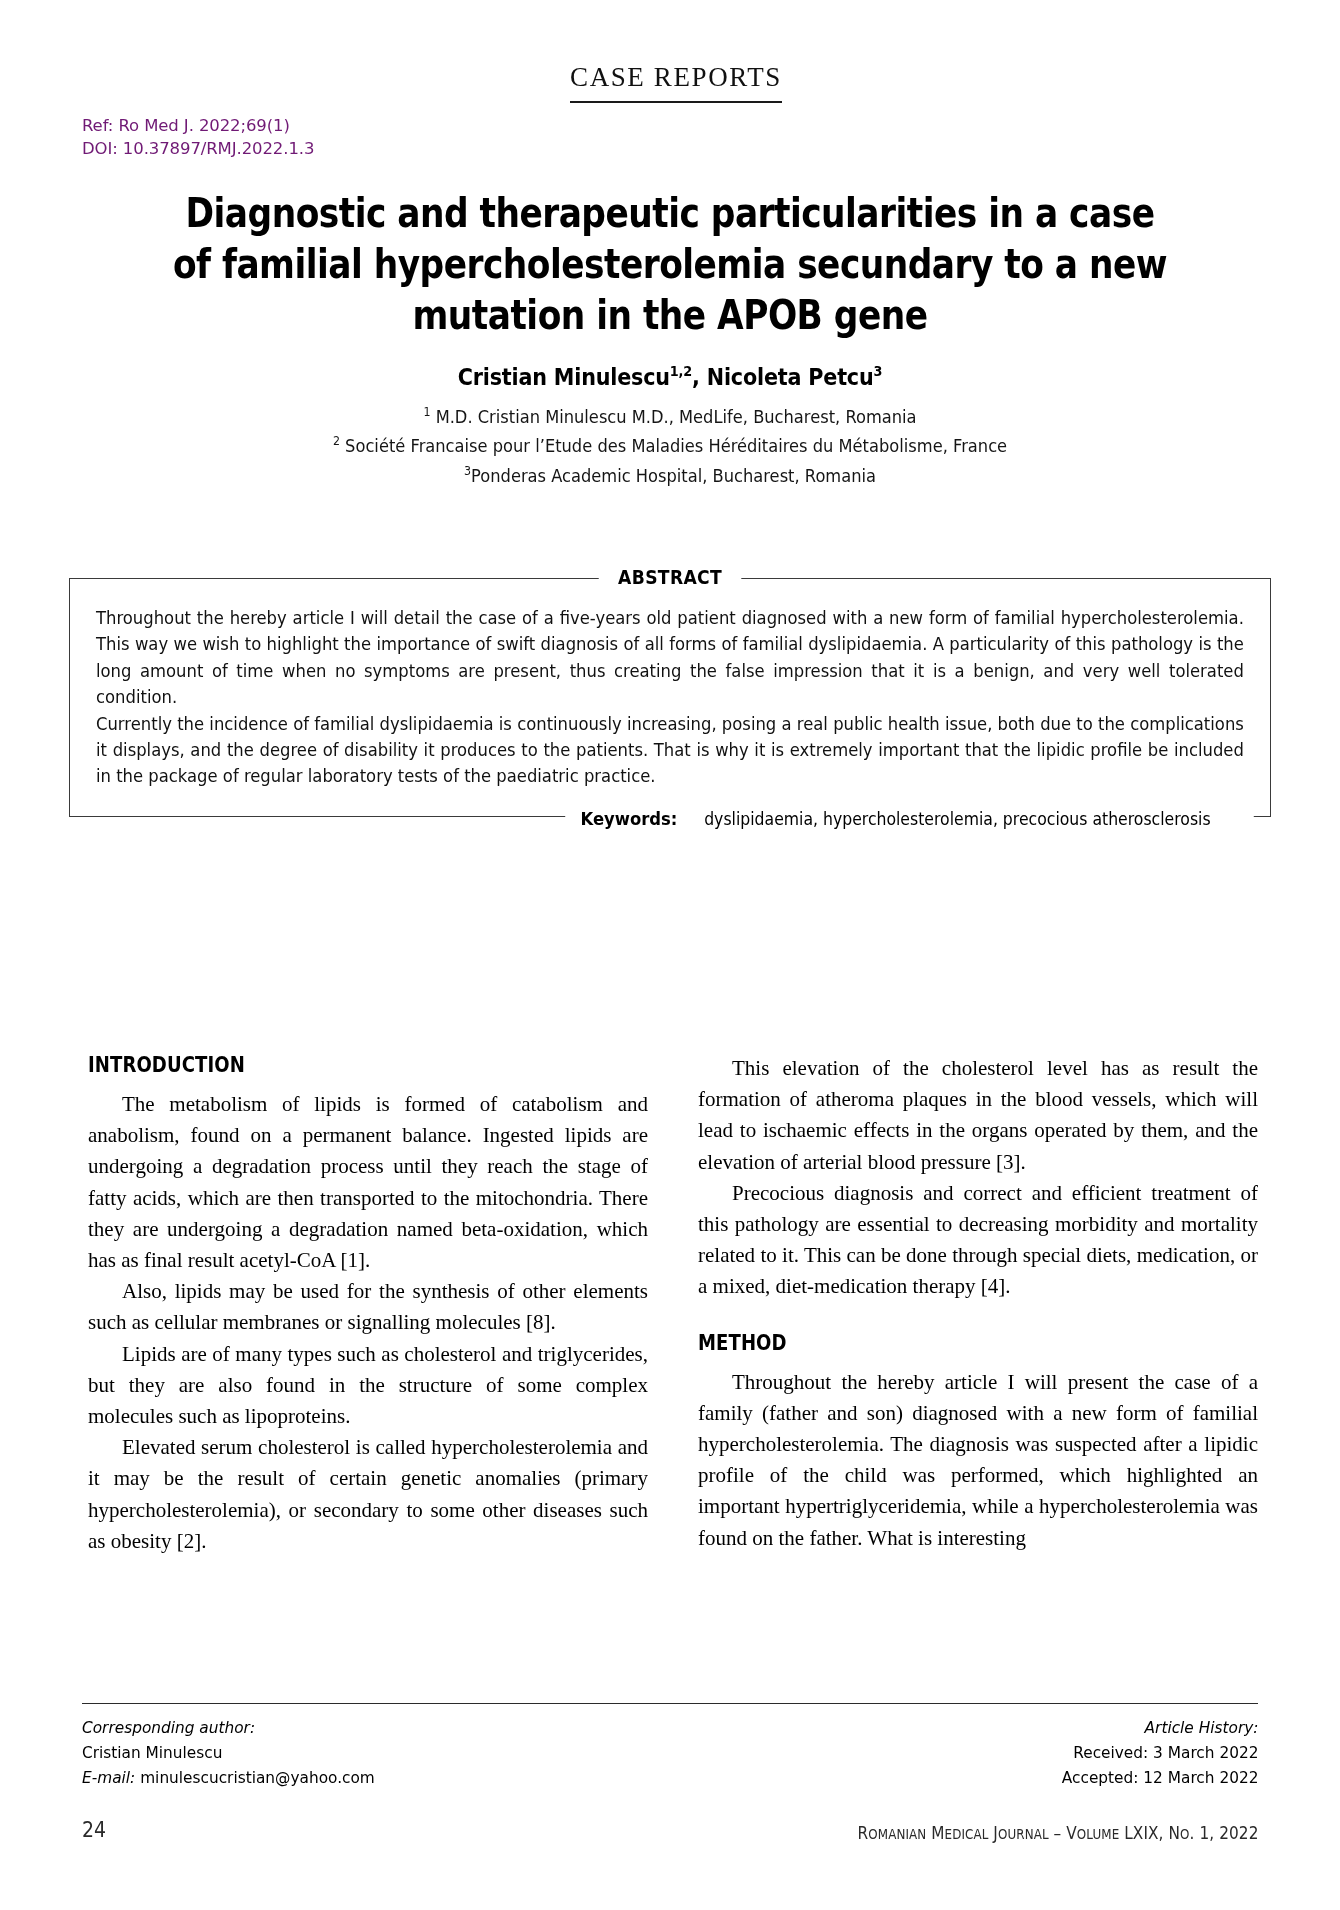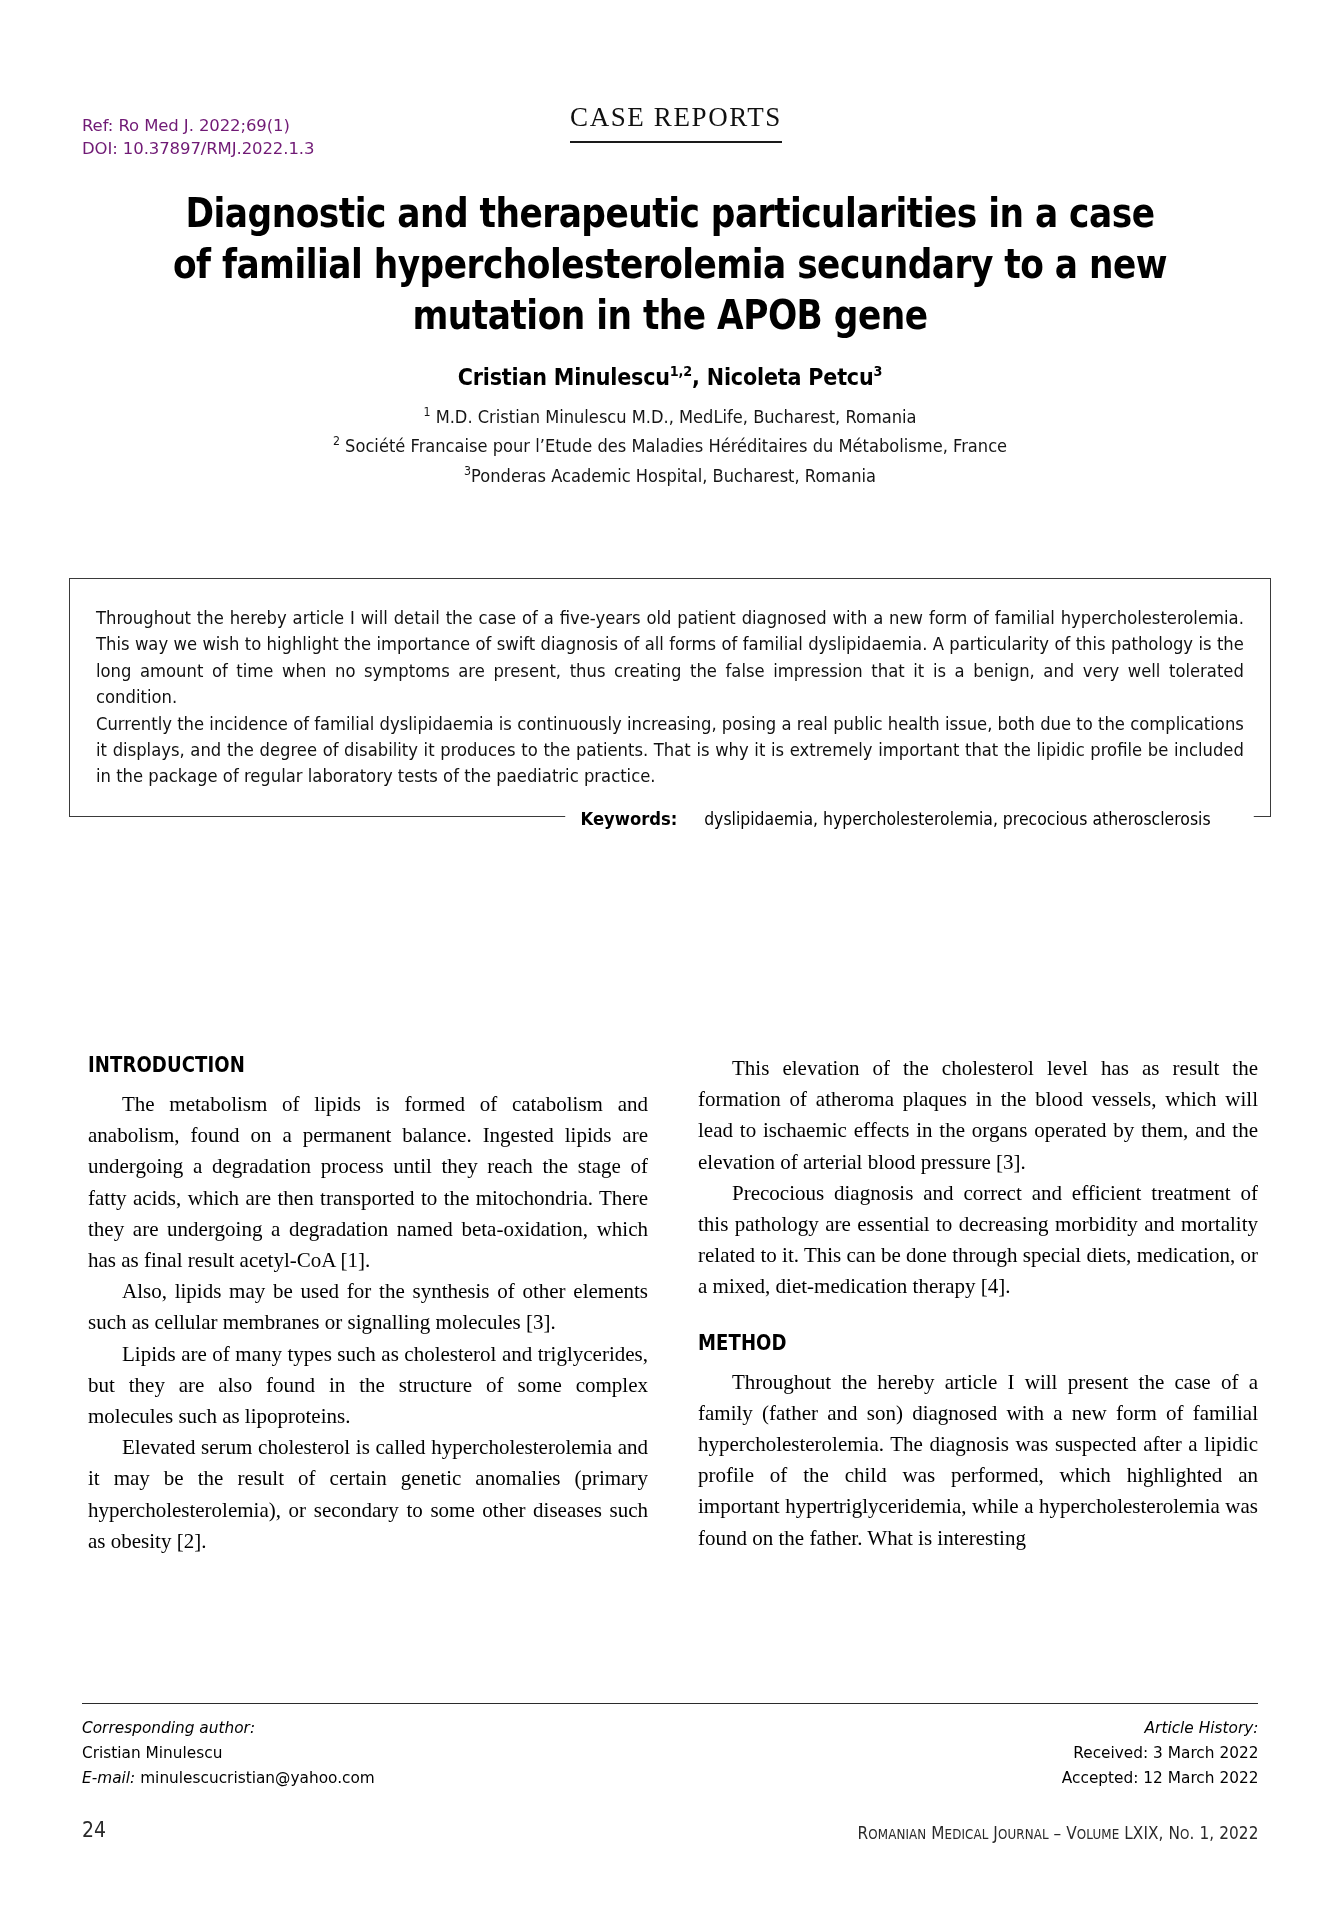--- a/index.html
+++ b/index.html
@@ -23,21 +23,20 @@
     box-sizing: border-box;
     padding: 0 82px;
   }
 
   
   .runninghead-wrap {
     position: absolute;
     left: 12px; right: 0;
     top: 62px;
     text-align: center;
-    margin-top: 40px;
   }
   .runninghead {
     display: inline-block;
     font-family: "Liberation Serif", serif;
     font-size: 27px;
     letter-spacing: 1.6px;
     padding-bottom: 8px;
     border-bottom: 2.2px solid #1a1a1a;
     color: #111111;
   }
@@ -271,35 +270,38 @@
     <span>Cristian Minulescu</span><sup>1,2</sup><span>, </span><span>Nicoleta Petcu</span><sup>3</sup>
   </div>
 
   <div class="affiliations">
     <div><sup>1</sup> <span>M.D. Cristian Minulescu M.D., MedLife, Bucharest, Romania</span></div>
     <div><sup>2</sup> <span>Société Francaise pour l’Etude des Maladies Héréditaires du Métabolisme, France</span></div>
     <div><sup>3</sup><span>Ponderas Academic Hospital, Bucharest, Romania</span></div>
   </div>
 
   <div class="abstract-box">
+    <div class="abstract-legend">
+      <span>ABSTRACT</span>
+    </div>
     <div class="abstract-body">
       <p>Throughout the hereby article I will detail the case of a five-years old patient diagnosed with a new form of familial hypercholesterolemia. This way we wish to highlight the importance of swift diagnosis of all forms of familial dyslipidaemia. A particularity of this pathology is the long amount of time when no symptoms are present, thus creating the false impression that it is a benign, and very well tolerated condition.</p>
       <p>Currently the incidence of familial dyslipidaemia is continuously increasing, posing a real public health issue, both due to the complications it displays, and the degree of disability it produces to the patients. That is why it is extremely important that the lipidic profile be included in the package of regular laboratory tests of the paediatric practice.</p>
     </div>
     <div class="keywords-legend">
       <span><b>Keywords:</b><span> dyslipidaemia, hypercholesterolemia, precocious atherosclerosis</span></span>
     </div>
   </div>
 
   <div class="columns">
 
     <div class="col left">
       <span class="sect-head">INTRODUCTION</span>
       <p class="body">The metabolism of lipids is formed of catabolism and anabolism, found on a permanent balance. Ingested lipids are undergoing a degradation process until they reach the stage of fatty acids, which are then transported to the mitochondria. There they are undergoing a degradation named beta-oxidation, which has as final result acetyl-CoA [1].</p>
-      <p class="body">Also, lipids may be used for the synthesis of other elements such as cellular membranes or signalling molecules [3].</p>
+      <p class="body">Also, lipids may be used for the synthesis of other elements such as cellular membranes or signalling molecules [8].</p>
       <p class="body">Lipids are of many types such as cholesterol and triglycerides, but they are also found in the structure of some complex molecules such as lipoproteins.</p>
       <p class="body">Elevated serum cholesterol is called hypercholesterolemia and it may be the result of certain genetic anomalies (primary hypercholesterolemia), or secondary to some other diseases such as obesity [2].</p>
     </div>
 
     <div class="col right">
       <p class="body">This elevation of the cholesterol level has as result the formation of atheroma plaques in the blood vessels, which will lead to ischaemic effects in the organs operated by them, and the elevation of arterial blood pressure [3].</p>
       <p class="body">Precocious diagnosis and correct and efficient treatment of this pathology are essential to decreasing morbidity and mortality related to it. This can be done through special diets, medication, or a mixed, diet-medication therapy [4].</p>
       <span class="sect-head spaced">METHOD</span>
       <p class="body">Throughout the hereby article I will present the case of a family (father and son) diagnosed with a new form of familial hypercholesterolemia. The diagnosis was suspected after a lipidic profile of the child was performed, which highlighted an important hypertriglyceridemia, while a hypercholesterolemia was found on the father. What is interesting</p>
     </div>

